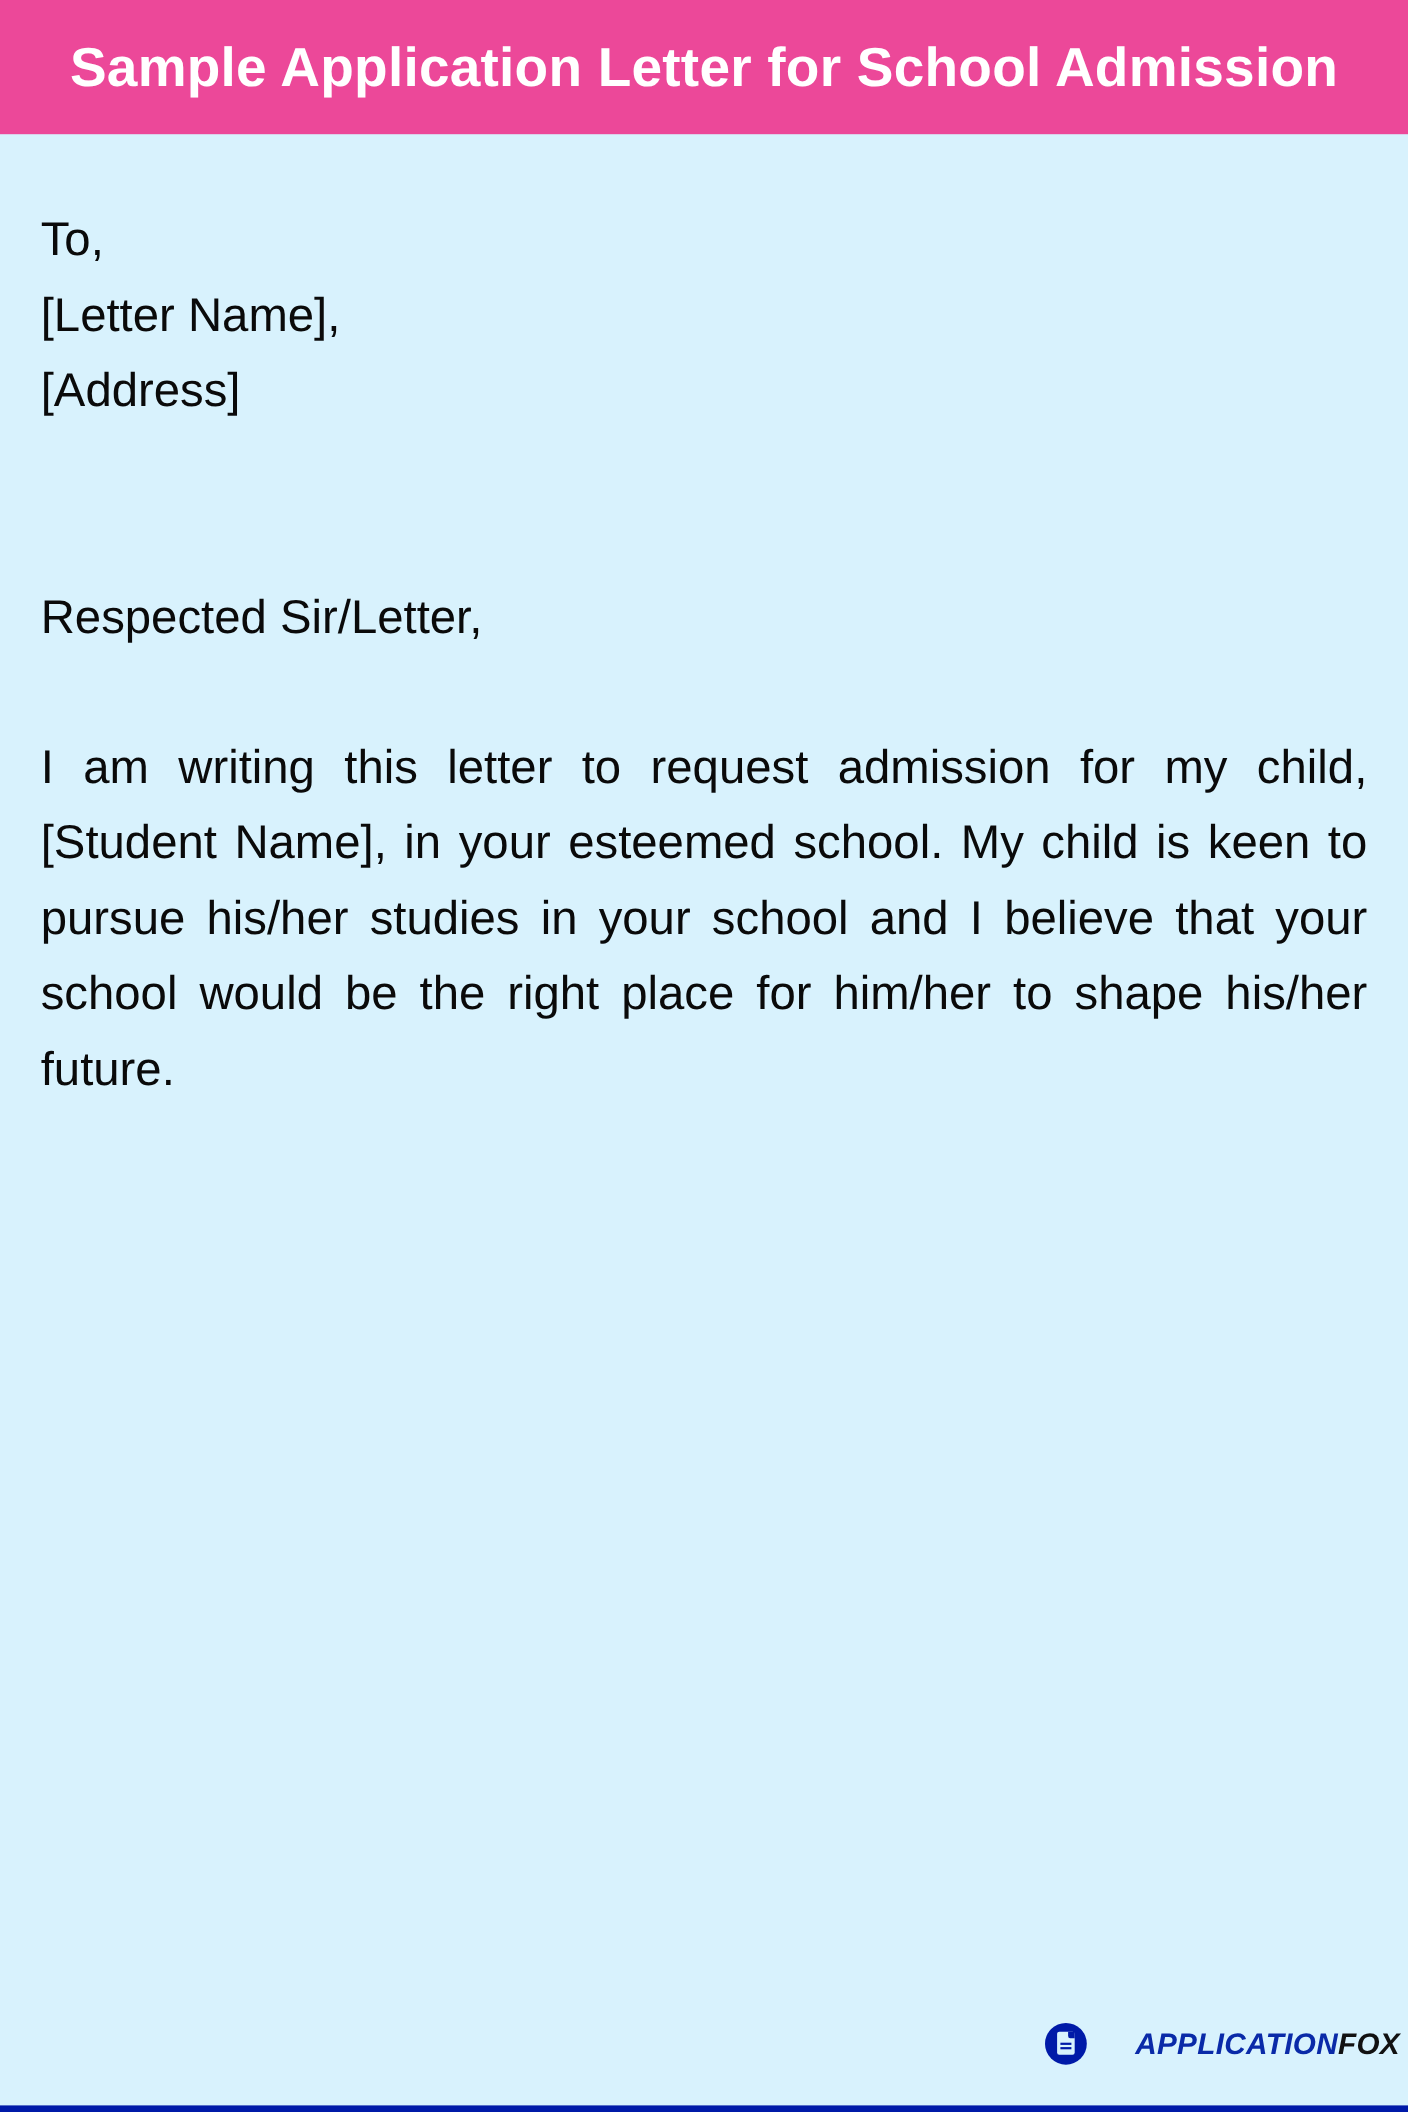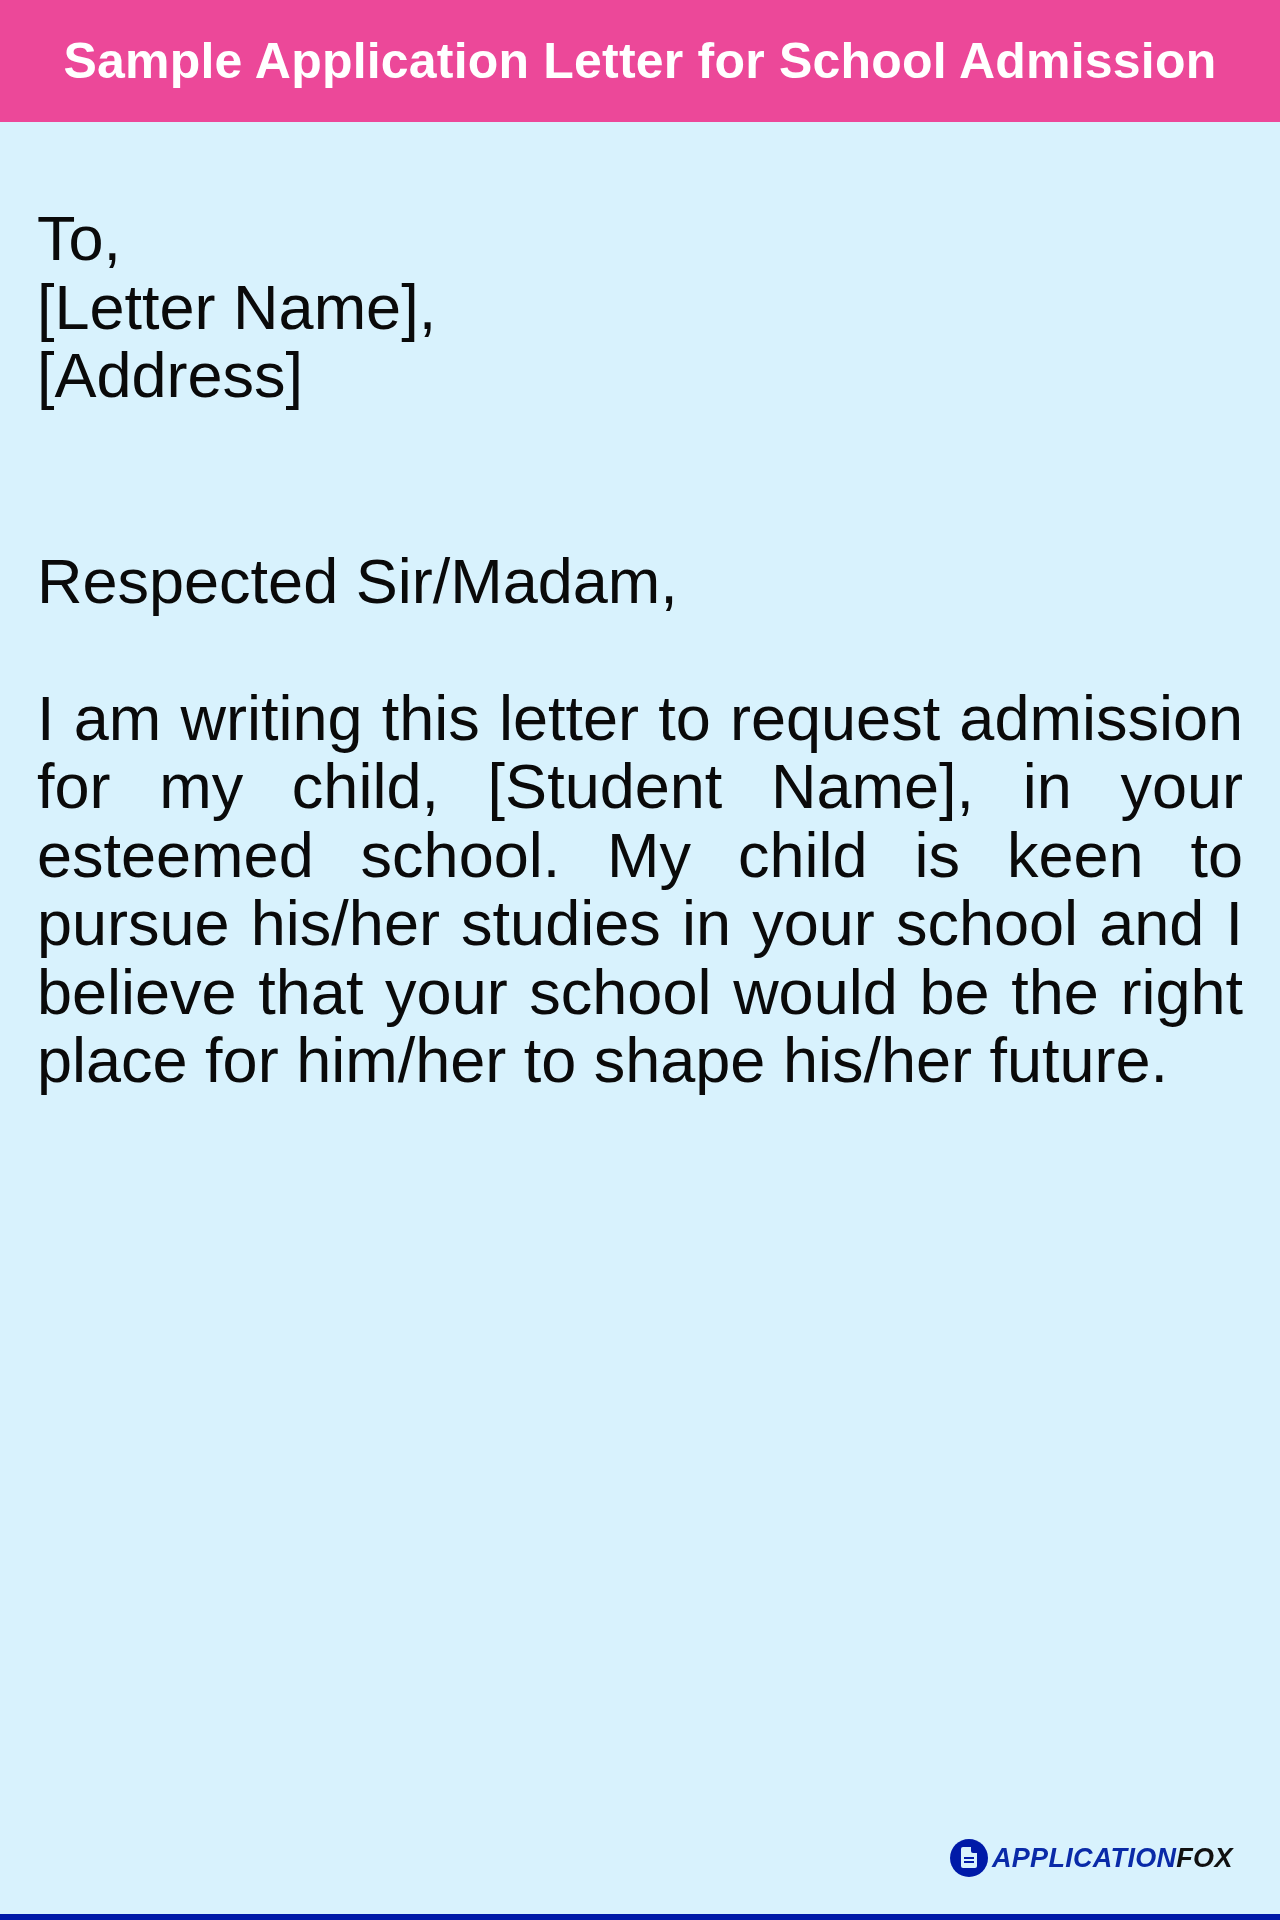--- a/index.html
+++ b/index.html
@@ -13,29 +13,29 @@
     position:absolute; left:0; top:0; width:1280px; height:122px;
     background:#ec4899;
     display:flex; align-items:center; justify-content:center;
   }
   .header h1 {
     margin:0; color:#ffffff; font-weight:bold;
     font-size:50px; letter-spacing:0.2px; white-space:nowrap;
     font-family:"Liberation Sans", "DejaVu Sans", sans-serif;
   }
   .letter {
-    position:absolute; left:37px; top:204px; width:1206px;
-    font-size:63px; line-height:68.5px;
+    position:absolute; left:37px; top:184px; width:1206px;
+    font-size:43px; line-height:68.5px;
   }
   .letter p { margin:0; }
   .gap { height:68.5px; }
   .body-para { text-align:justify; text-align-last:left; }
   .logo {
     position:absolute; left:950px; top:1838px; height:40px;
-    display:flex; align-items:center;
+    display:flex; align-items:center;gap:40px;
   }
   .logo-icon {
     width:38px; height:38px; border-radius:50%; background:#001aa8;
     position:relative; margin-right:4px;
   }
   .logo-icon .doc {
     position:absolute; left:11px; top:8px; width:16px; height:21px;
     background:#d8f2fd; border-radius:2px;
   }
   .logo-icon .doc::before {
@@ -63,21 +63,21 @@
 </div>
 
 <div class="letter">
   <div>
     <p>To,</p>
     <p>[Letter Name],</p>
     <p>[Address]</p>
   </div>
   <div class="gap"></div>
   <div class="gap"></div>
-  <p>Respected Sir/Madam,</p>
+  <p>Respected Sir/Letter,</p>
   <div class="gap"></div>
   <p class="body-para">I am writing this letter to request admission for my child, [Student Name], in your esteemed school. My child is keen to pursue his/her studies in your school and I believe that your school would be the right place for him/her to shape his/her future.</p>
   <div class="gap"></div>
 </div>
 
 <div class="logo">
   <div class="logo-icon">
     <div class="doc">
       <div class="ln" style="top:10px;"></div>
       <div class="ln" style="top:14px;"></div>

